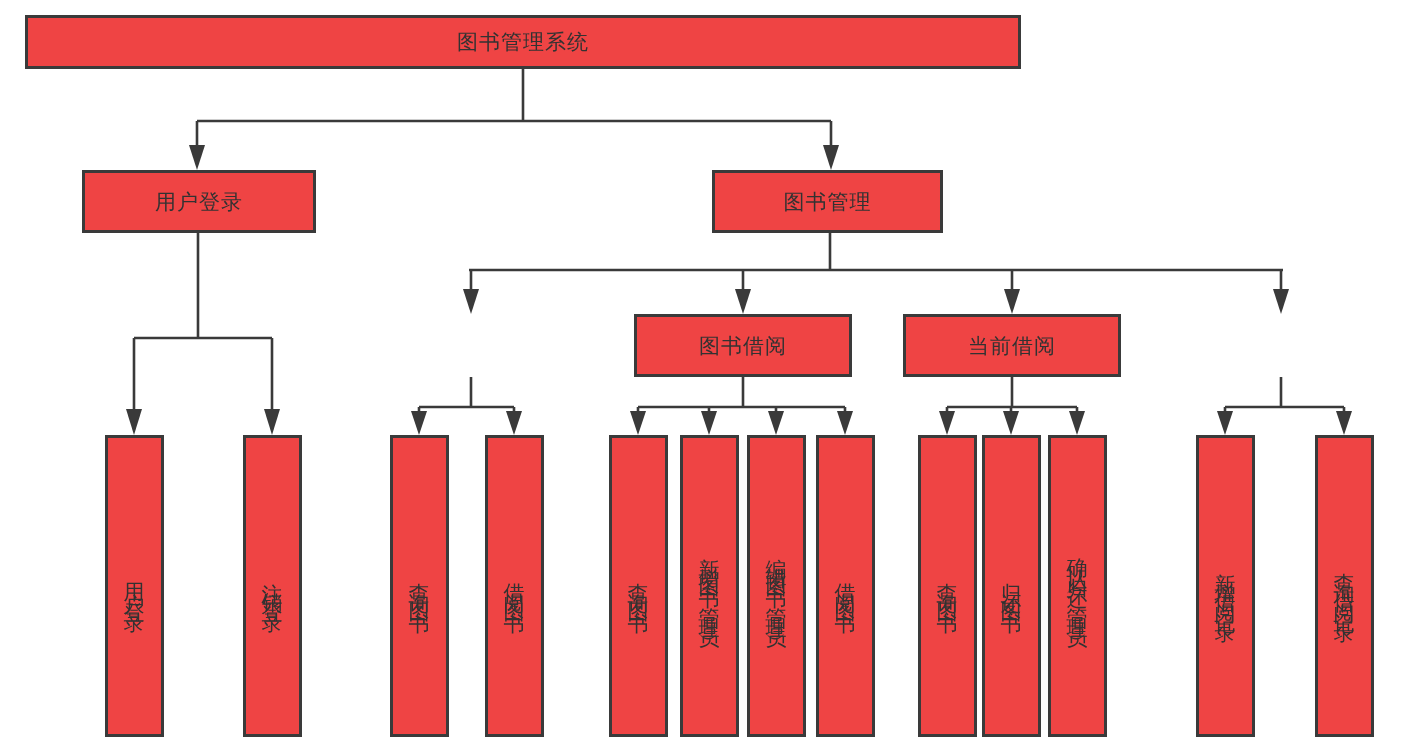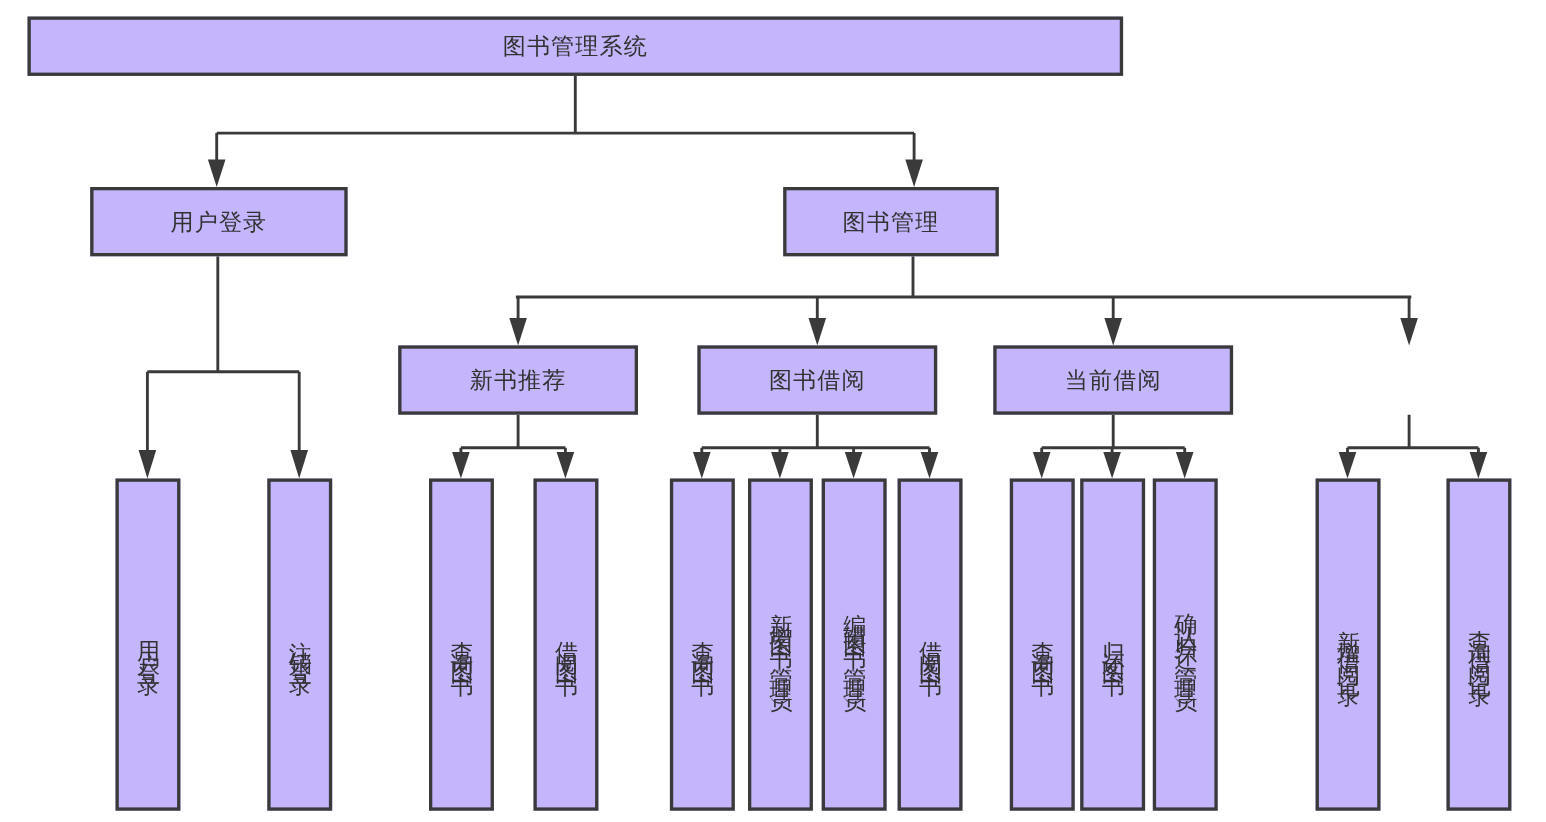--- a/index.html
+++ b/index.html
@@ -14,21 +14,21 @@
     background:var(--background);
     font-family:"Liberation Sans","DejaVu Sans",sans-serif;
     position:relative;overflow:hidden;
   }
   #stage{position:absolute;inset:0;width:1405px;height:747px;}
   svg.connectors{position:absolute;left:0;top:0;z-index:1;}
   .ln{stroke:var(--line);stroke-width:2.6;fill:none;}
   .ar{fill:var(--line);stroke:none;}
   .node{
     position:absolute;
-    background:#c4b5fd;
+    background:#ef4444;
     border:3px solid var(--line);
     box-sizing:border-box;
     display:flex;align-items:center;justify-content:center;
     color:var(--text);
     z-index:2;
   }
   .node.h{font-size:21px;letter-spacing:1px;}
   .root{left:25px;top:15px;width:996px;height:54px;}
   .lvl2{top:170px;height:63px;}
   .lvl3{top:314px;height:63px;width:218px;}
@@ -88,23 +88,22 @@
     <polygon class="ar" points="1069,411 1085,411 1077,435"></polygon>
 
     <path class="ln" d="M1281,377 V407 M1225,407 H1344 M1225,407 V413 M1344,407 V413"></path>
     <polygon class="ar" points="1217,411 1233,411 1225,435"></polygon>
     <polygon class="ar" points="1336,411 1352,411 1344,435"></polygon>
   </svg>
 
   <div class="node h root">图书管理系统</div>
 
   <div class="node h lvl2" style="left:82px;width:234px;">用户登录</div>
-  <div class="node h lvl2" style="left:712px;width:196px;">图书管理</div>
+  <div class="node h lvl2" style="left:712px;width:231px;">图书管理</div>
 
-  <div class="node h lvl3" style="left:362px;">新书推荐</div>
   <div class="node h lvl3" style="left:903px;">当前借阅</div>
   <div class="node h lvl3" style="left:634px;">图书借阅</div>
 
   <div class="node leaf" style="left:105px;">
     <span>用户登录</span>
   </div>
   <div class="node leaf" style="left:243px;">
     <span>注销登录</span>
   </div>
 

